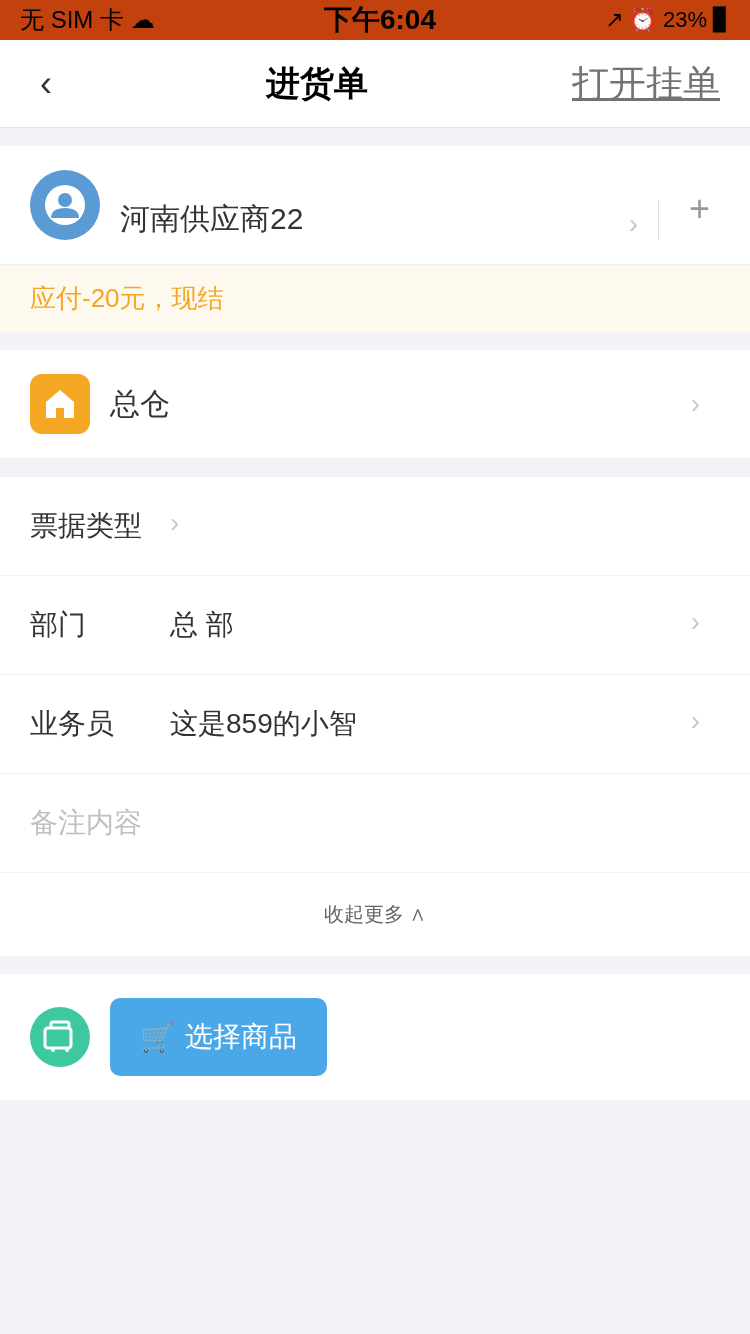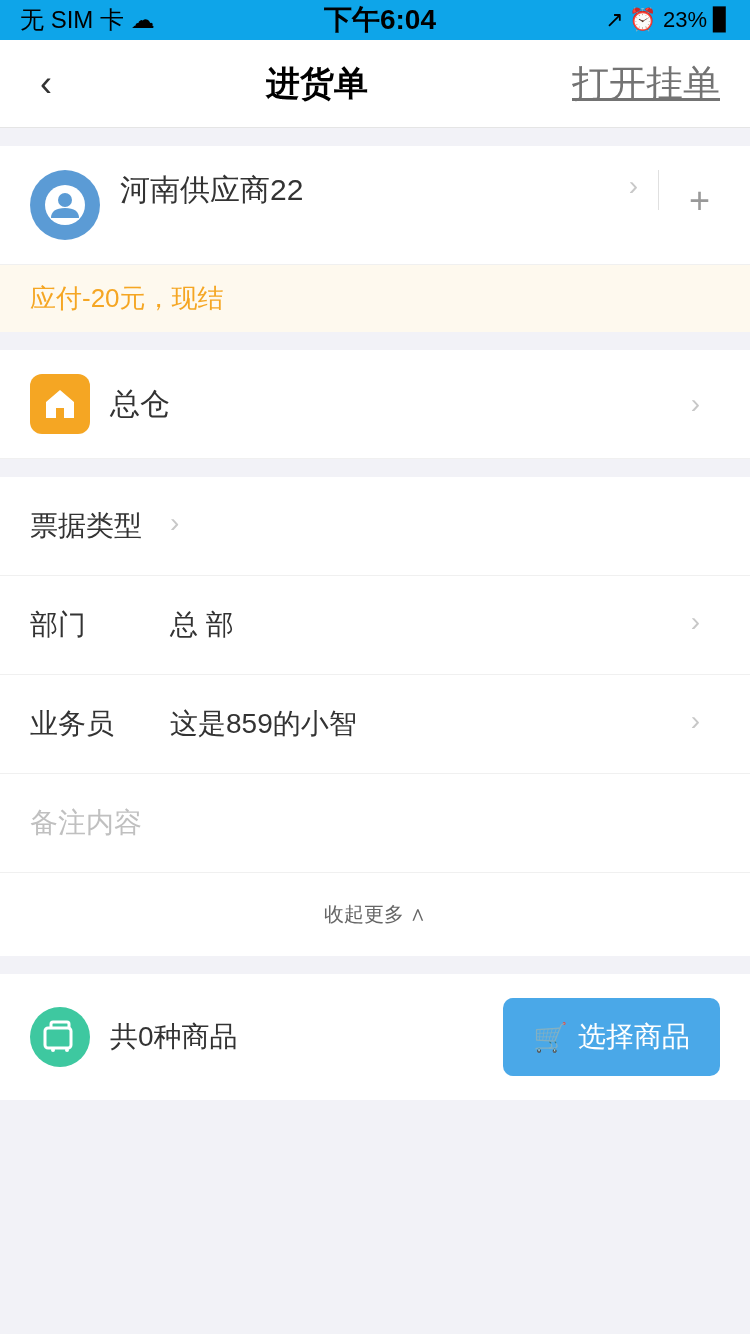--- a/index.html
+++ b/index.html
@@ -9,21 +9,21 @@
       min-height: 1334px;
       font-family: -apple-system, "PingFang SC", "Helvetica Neue", sans-serif;
       background: #f2f2f7;
       font-size: 28px;
     }
 
     
     .status-bar {
       width: 750px;
       height: 40px;
-      background: #0ea5e9;
+      background: #c2410c;
       display: flex;
       align-items: center;
       justify-content: space-between;
       padding: 0 20px;
       font-size: 24px;
       color: #000;
     }
     .status-left { display: flex; align-items: center; gap: 8px; }
     .status-center { font-weight: 600; font-size: 28px; }
     .status-right { display: flex; align-items: center; gap: 6px; font-size: 22px; }
@@ -65,21 +65,21 @@
 
     
     .card-section {
       background: #fff;
       margin-bottom: 0;
     }
 
     
     .supplier-row {
       display: flex;
-      align-items: flex-start;
+      align-items: flex-end;
       padding: 24px 30px;
       background: #fff;
       border-bottom: 1px solid #f0f0f0;
     }
     .supplier-avatar {
       width: 70px;
       height: 70px;
       border-radius: 50%;
       background: #5b9bd5;
       display: flex;
@@ -328,20 +328,19 @@
 
 <div class="product-row">
   <div class="product-icon">
     <svg width="34" height="34" viewBox="0 0 34 34">
       <rect x="2" y="8" width="26" height="20" rx="3" fill="none" stroke="white" stroke-width="3"></rect>
       <path d="M8 8 L8 4 Q8 2 10 2 L24 2 Q26 2 26 4 L26 8" fill="none" stroke="white" stroke-width="3"></path>
       <circle cx="10" cy="30" r="2" fill="white"></circle>
       <circle cx="24" cy="30" r="2" fill="white"></circle>
     </svg>
   </div>
-  <div class="product-count">共0种商品</div>
   <button class="select-goods-btn">
     <span class="select-goods-icon">🛒</span>
     <span>选择商品</span>
   </button>
 </div>
 
 <div class="gray-fill"></div>
 
 </body></html>

